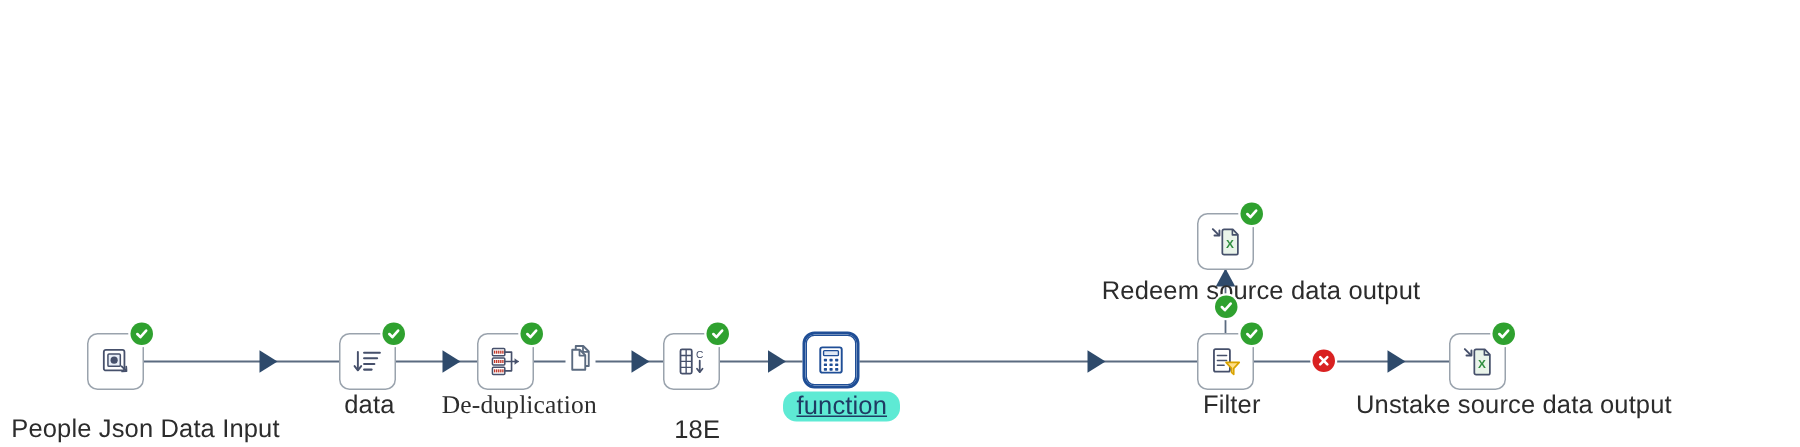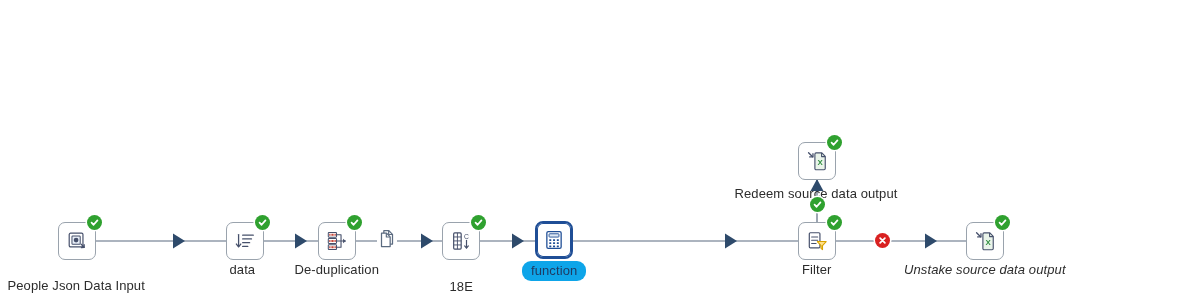--- a/index.html
+++ b/index.html
@@ -44,32 +44,33 @@
     box-shadow: 0 0 0 1px #1f4e96 inset;
   }
   .node-glyph {
     width: 22px;
     height: 22px;
     display: block;
   }
   
   .node-label {
     position: absolute;
-    font-size: 13px;
+    font-size: 17px;
     line-height: 16px;
     color: #2c2c2c;
     white-space: nowrap;
     text-align: left;
     letter-spacing: 0.1px;
   }
   .node-label.pill {
-    background: #0ea5e9;
+    background: #5eead4;
     border-radius: 9px;
     padding: 2px 9px;
     color: #1f3b63;
+    text-decoration: underline;
   }
   
   .badge {
     position: absolute;
     width: 15px;
     height: 15px;
     border-radius: 50%;
     display: flex;
     align-items: center;
     justify-content: center;
@@ -191,21 +192,21 @@
             <path d="M11.5 5.2 H16.4 M11.5 12 H16.4 M11.5 18.8 H16.4 M16.4 5.2 V18.8 M16.4 12 H21.2" fill="none" stroke="#46506b" stroke-width="1.2" stroke-linecap="round"></path>
             <path d="M18.6 9.6 L21.6 12 L18.6 14.4 Z" fill="#46506b"></path>
           </svg>
         </span>
       </div>
       <div class="badge ok" style="position: absolute; left: 347px; top: 215px;">
         <svg width="11" height="11" viewBox="0 0 12 12">
           <path d="M2.8 6.2 L5 8.5 L9.2 3.7" stroke="#fff" stroke-width="1.9" fill="none" stroke-linecap="round" stroke-linejoin="round"></path>
         </svg>
       </div>
-      <div class="node-label" style="left: 294.5px; top: 262px; width: auto;">De-duplication</div>
+      <div class="node-label" style="left: 294.5px; top: 262px; width: auto; font-family: Liberation Serif, serif;">De-duplication</div>
       <div class="node" style="left: 442px; top: 222px;">
         <span style="display: block; line-height: 0;">
           <svg class="node-glyph" viewBox="0 0 24 24">
             <rect x="4" y="3.2" width="8.2" height="17.6" rx="1.1" fill="#fff" stroke="#46506b" stroke-width="1.3"></rect>
             <path d="M4 7.6 H12.2 M4 11.9 H12.2 M4 16.3 H12.2" stroke="#46506b" stroke-width="1"></path>
             <path d="M8.1 3.2 V20.8" stroke="#46506b" stroke-width="1"></path>
             <text x="15.2" y="9.6" font-family="Liberation Sans, sans-serif" font-size="7.4" fill="#46506b">C</text>
             <path d="M18 11.4 V19.4" stroke="#46506b" stroke-width="1.3" stroke-linecap="round"></path>
             <path d="M16 17.3 L18 19.7 L20 17.3" stroke="#46506b" stroke-width="1.3" fill="none" stroke-linecap="round" stroke-linejoin="round"></path>
           </svg>
@@ -278,21 +279,21 @@
             <path d="M17 3.3 V7.2 H20.9" fill="none" stroke="#46506b" stroke-width="1.15" stroke-linejoin="round"></path>
             <text x="15.3" y="16.6" text-anchor="middle" font-family="Liberation Sans, sans-serif" font-size="8.6" font-weight="bold" fill="#2f8f3f">X</text>
           </svg>
         </span>
       </div>
       <div class="badge ok" style="position: absolute; left: 995px; top: 215px;">
         <svg width="11" height="11" viewBox="0 0 12 12">
           <path d="M2.8 6.2 L5 8.5 L9.2 3.7" stroke="#fff" stroke-width="1.9" fill="none" stroke-linecap="round" stroke-linejoin="round"></path>
         </svg>
       </div>
-      <div class="node-label" style="left: 904px; top: 262px; width: auto; font-style: italic;">Unstake source data output</div>
+      <div class="node-label" style="left: 904px; top: 262px; width: auto;">Unstake source data output</div>
       <div class="edge-icon" style="left: 377px; top: 228px;">
         <svg class="node-glyph" viewBox="0 0 24 24" style="width: 20px; height: 20px;">
           <path d="M8.2 3.2 H14.2 L18.6 7.6 V19.2 H8.2 Z" fill="#fff" stroke="#5b6b80" stroke-width="1.5" stroke-linejoin="round"></path>
           <path d="M14 3.4 V7.8 H18.4" fill="none" stroke="#5b6b80" stroke-width="1.4" stroke-linejoin="round"></path>
           <path d="M5.4 6.2 H11.4 L15.8 10.6 V22.2 H5.4 Z" fill="#fff" stroke="#5b6b80" stroke-width="1.5" stroke-linejoin="round"></path>
           <path d="M11.2 6.4 V10.8 H15.6" fill="none" stroke="#5b6b80" stroke-width="1.4" stroke-linejoin="round"></path>
         </svg>
       </div>
       <div class="badge ok" style="position: absolute; left: 810px; top: 197px;">
         <svg width="11" height="11" viewBox="0 0 12 12">

